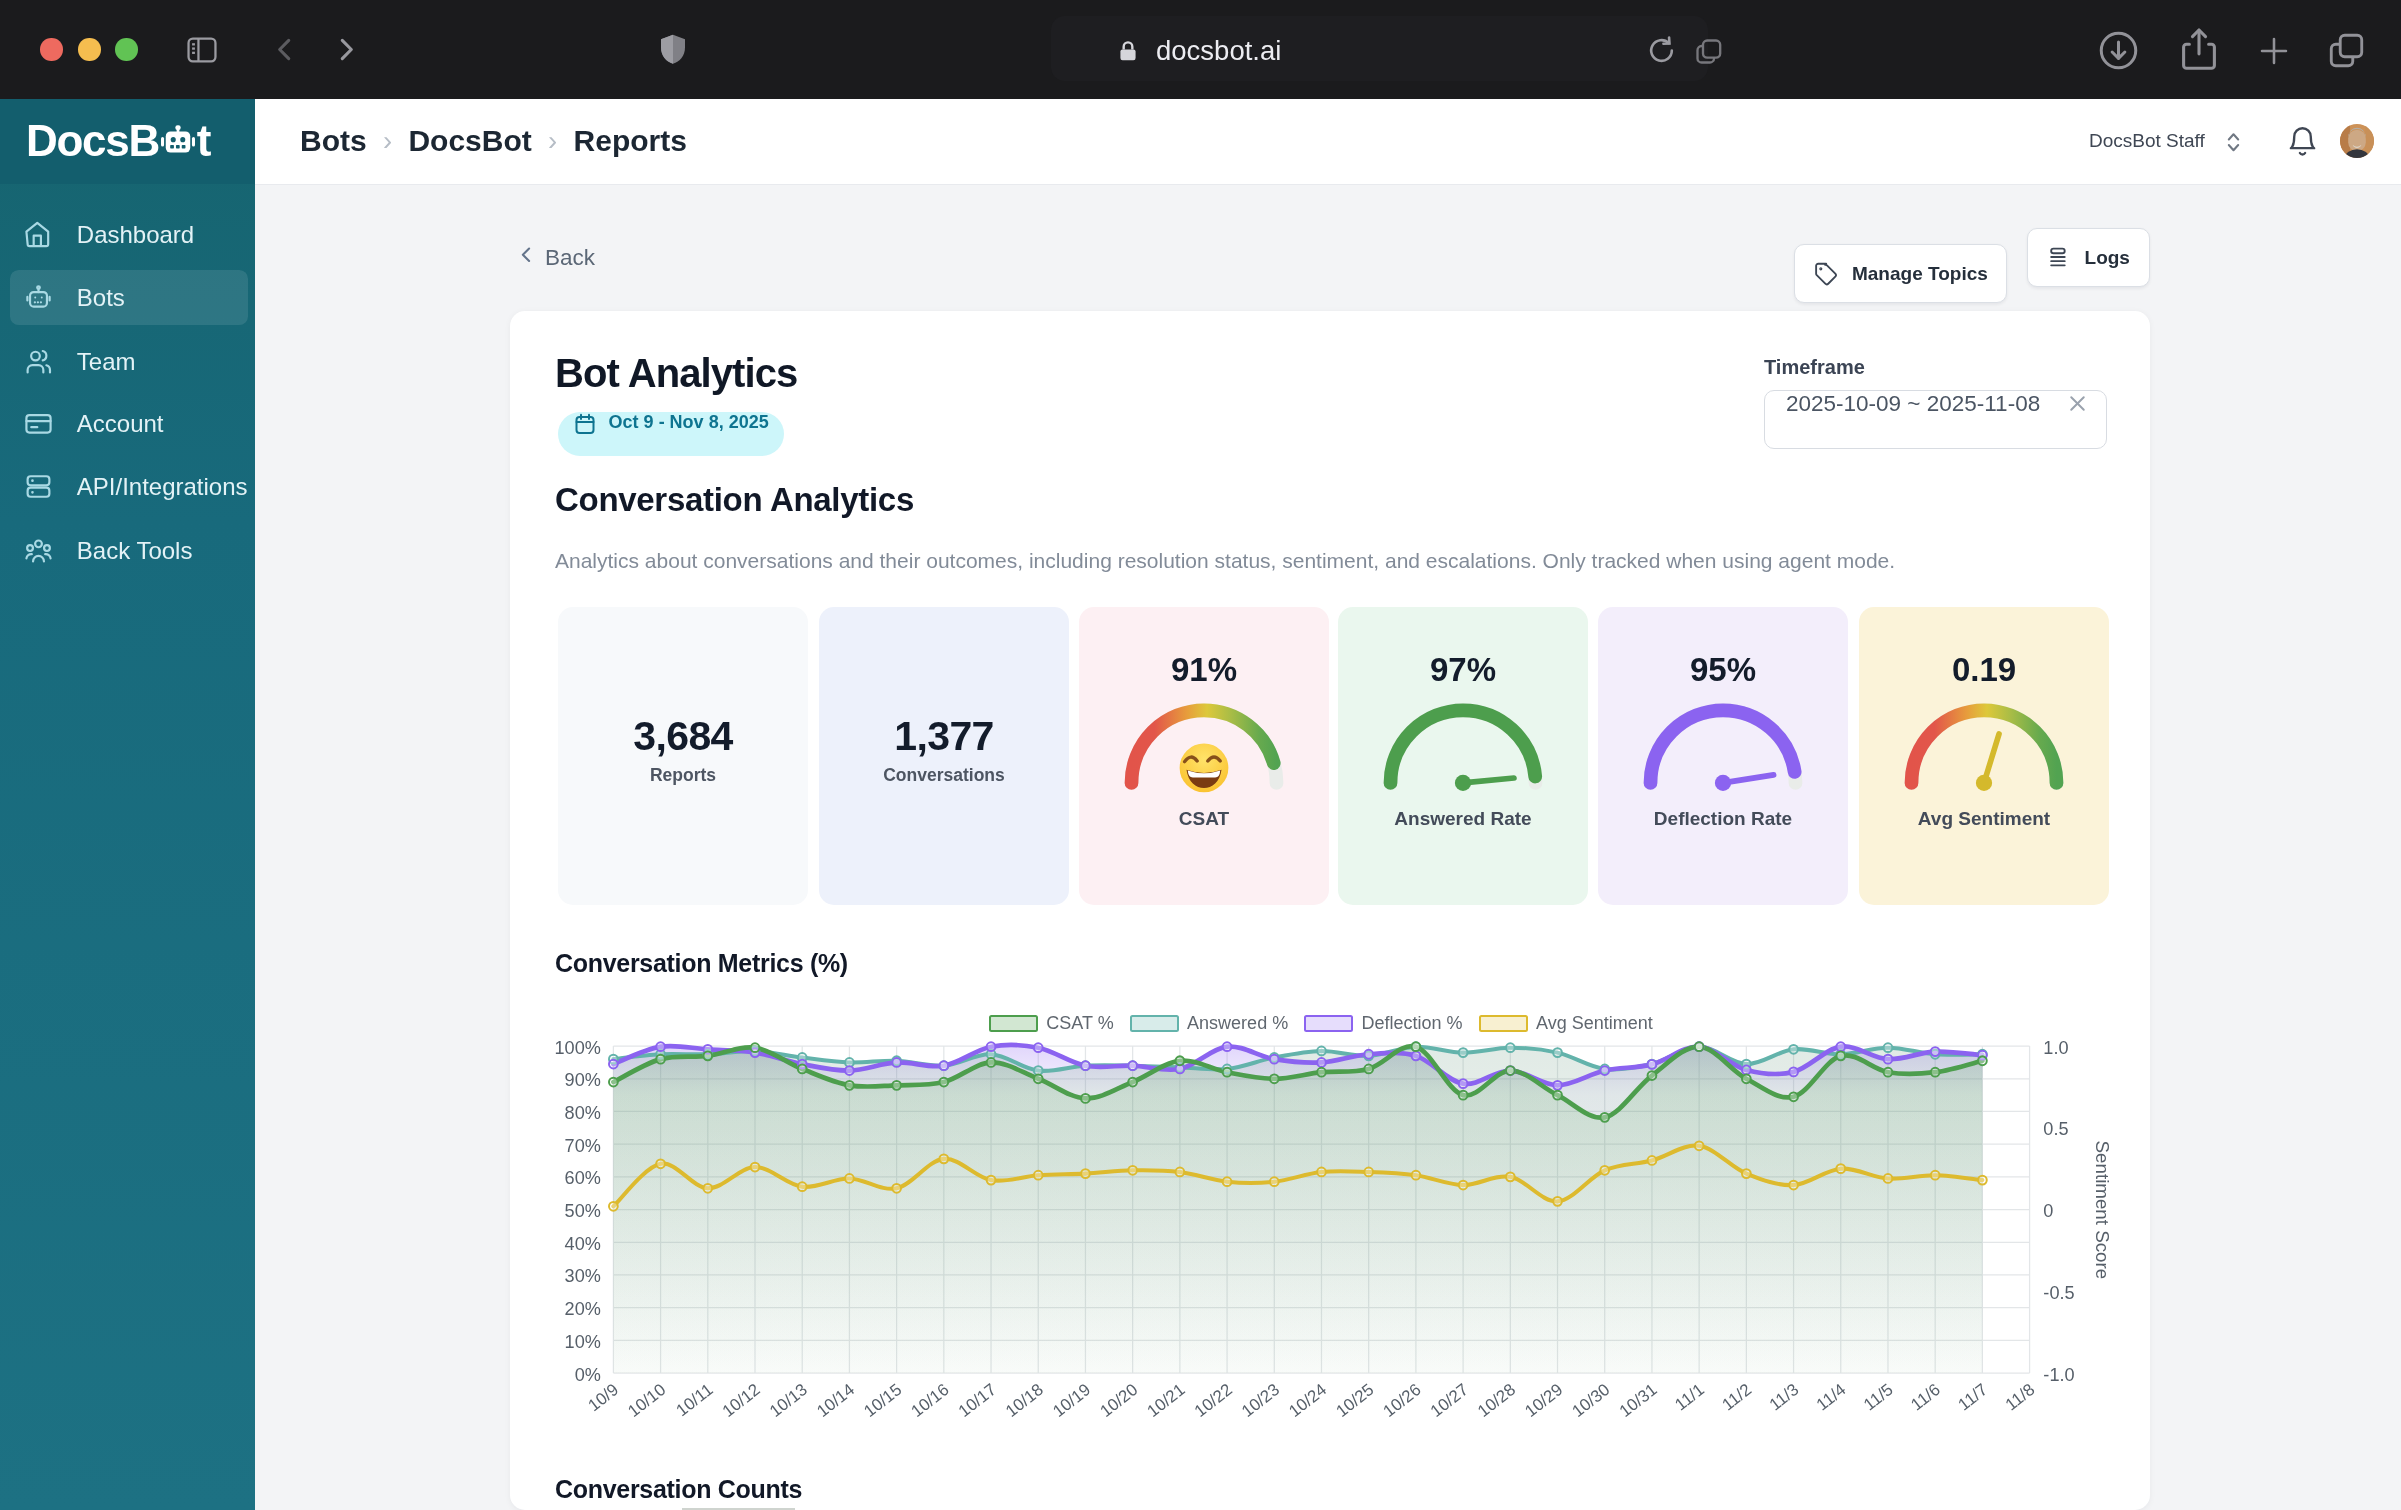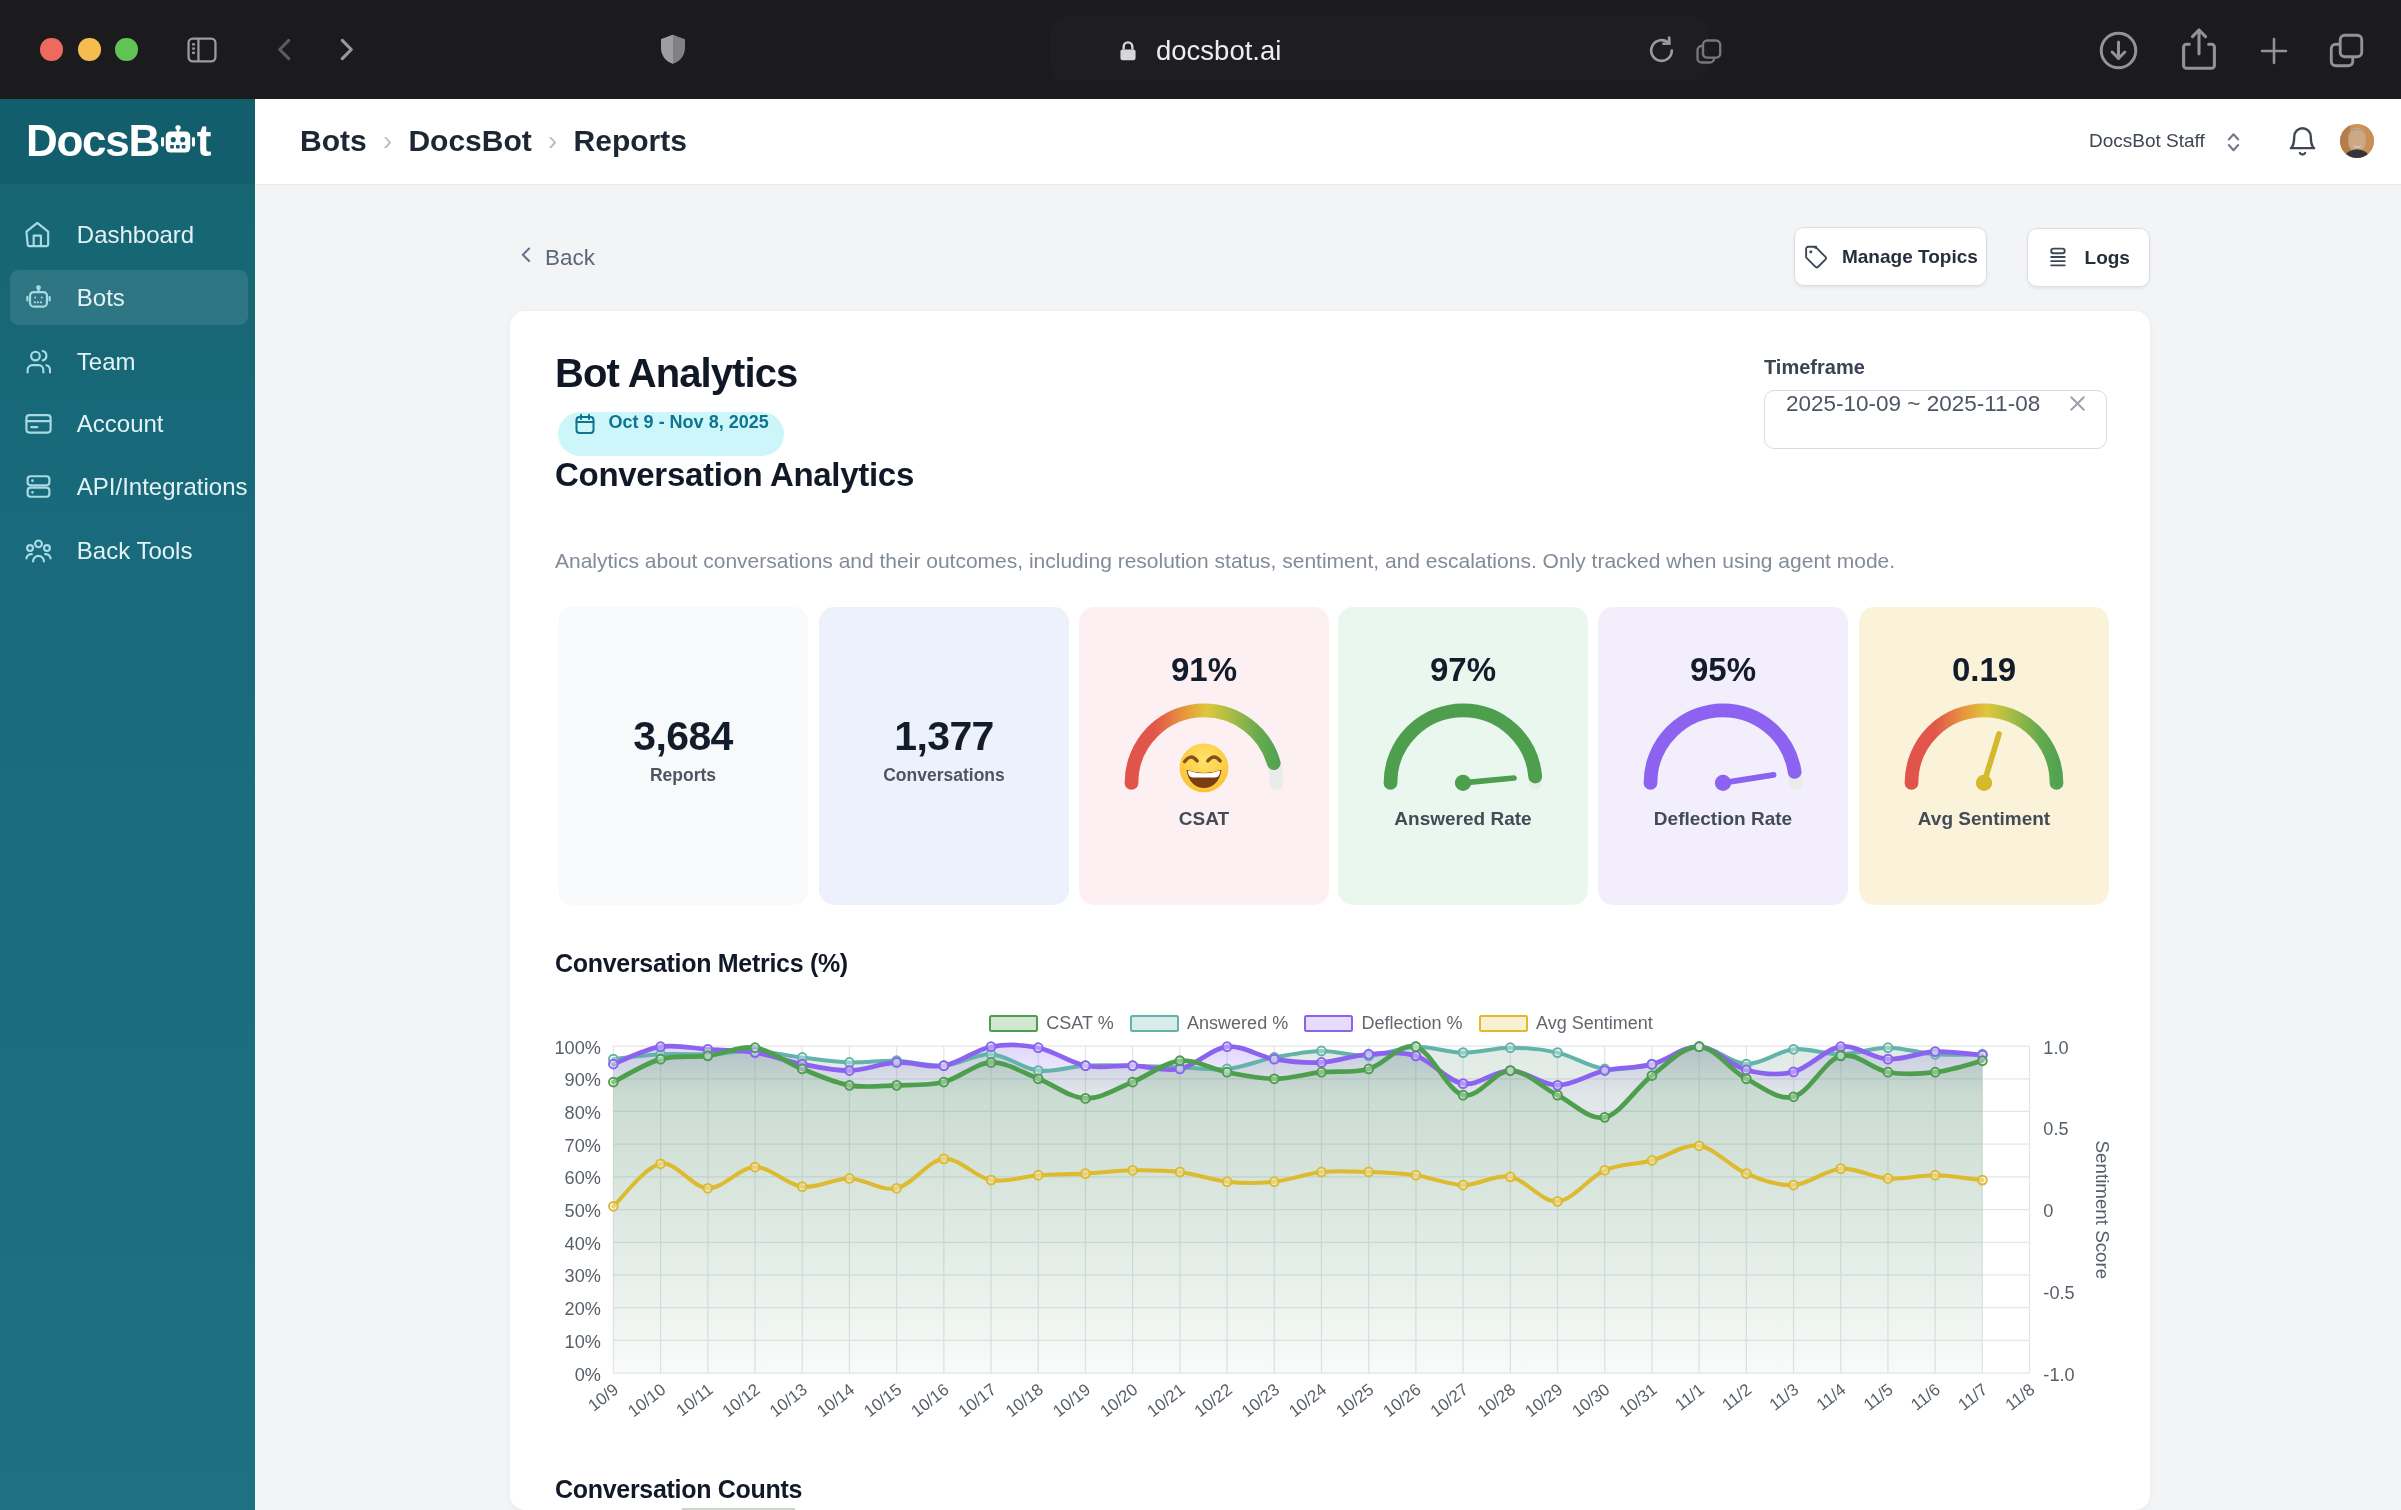--- a/index.html
+++ b/index.html
@@ -179,39 +179,39 @@
 <path d="M13 23 a14 14 0 0 1 28 0 v6 a14 14 0 0 1 -28 0 Z" fill="#cda884"></path>
 <path d="M12.5 21 a14.5 13 0 0 1 29 0 l-1.5 -3 a13 12 0 0 0 -26 0 Z" fill="#b3aea6"></path>
 <path d="M8 54 a19 14 0 0 1 38 0 Z" fill="#33363d"></path>
 <path d="M20 33 q7 6 14 0 q-2 5 -7 5 q-5 0 -7 -5 Z" fill="#ddd3c5"></path>
 </g>
   </svg>
 <svg class="abs" style="left:514px;top:241px" width="25" height="27.5" viewBox="0 0 24 24" fill="none" stroke="#64748b" stroke-width="2" stroke-linecap="round" stroke-linejoin="round">
     <polyline points="14.5,6 8.5,12 14.5,18"></polyline>
   </svg>
 <div class="abs" style="left:545px;top:245px;font-size:22.5px;color:#5b6776">Back</div>
-<div class="btn" style="left:1794px;top:227px;width:193px;height:59px"><svg width="25" height="25" viewBox="0 0 24 24" fill="none" stroke="#3d4654" stroke-width="1.8" stroke-linecap="round" stroke-linejoin="round" style="margin-right:13.8px">
+<div class="btn" style="left:1794px;top:244px;width:213px;height:59px"><svg width="25" height="25" viewBox="0 0 24 24" fill="none" stroke="#3d4654" stroke-width="1.8" stroke-linecap="round" stroke-linejoin="round" style="margin-right:13.8px">
       <path d="M12.6 2.6 H5 a2 2 0 0 0-2 2 v7.6 a2 2 0 0 0 .6 1.4 l8.2 8.2 a2 2 0 0 0 2.8 0 l6.8-6.8 a2 2 0 0 0 0-2.8 l-8.2-8.2 a2 2 0 0 0-1.6-.4z" transform="rotate(0 12 12)"></path>
       <circle cx="7.5" cy="7.5" r="0.6"></circle>
     </svg>Manage Topics</div>
 <div class="btn" style="left:2027px;top:228px;width:123px;height:59px"><svg width="25" height="25" viewBox="0 0 24 24" fill="none" stroke="#3d4654" stroke-width="1.8" stroke-linecap="round" style="margin-right:12.5px">
       <rect x="4" y="3.5" width="13" height="4.4" rx="2.2"></rect>
       <line x1="4" y1="11.5" x2="17" y2="11.5"></line>
       <line x1="4" y1="15.5" x2="17" y2="15.5"></line>
       <line x1="4" y1="19.5" x2="17" y2="19.5"></line>
     </svg>Logs</div>
 <div class="card"></div>
 <div class="abs" style="left:555px;top:351px;font-size:40px;font-weight:800;color:#101826;letter-spacing:-0.9px">Bot Analytics</div>
 <div class="abs" style="left:558px;top:412px;width:226px;height:44px;border-radius:22px;background:#cdf6fa;display:flex;align-items:flex-start;justify-content:center;font-size:18px;font-weight:700;color:#0e7490"><svg width="24" height="24" viewBox="0 0 24 24" fill="none" stroke="#0e7490" stroke-width="2" stroke-linecap="round" style="margin-right:11.3px;flex:0 0 auto">
       <rect x="3.5" y="5" width="17" height="16" rx="3"></rect>
       <line x1="8" y1="2.8" x2="8" y2="7"></line>
       <line x1="16" y1="2.8" x2="16" y2="7"></line>
       <line x1="3.5" y1="10" x2="20.5" y2="10"></line>
     </svg>Oct 9 - Nov 8, 2025</div>
-<div class="abs" style="left:555px;top:456px">
+<div class="abs" style="left:555px;top:481px">
     <h2>Conversation Analytics</h2>
   </div>
 <div class="abs" style="left:555px;top:549px;font-size:21px;color:#828b98">Analytics about conversations and their outcomes, including resolution status, sentiment, and escalations. Only tracked when using agent mode.</div>
 <div class="abs" style="left:1764px;top:356px;font-size:20px;font-weight:700;color:#3b4454">Timeframe</div>
 <div class="abs" style="left:1764px;top:390px;width:343px;height:59px;border:1.3px solid #d8dce2;border-radius:10px;background:#fff;display:flex;align-items:flex-start">
 <span style="margin-left:21px;font-size:22.5px;color:#4b5563;white-space:nowrap">2025-10-09 ~ 2025-11-08</span>
 <svg style="margin-left:auto;margin-right:16.3px" width="25" height="25" viewBox="0 0 24 24" fill="none" stroke="#9aa2ad" stroke-width="1.9" stroke-linecap="round">
       <line x1="6" y1="6" x2="18" y2="18"></line>
       <line x1="18" y1="6" x2="6" y2="18"></line>
     </svg>

